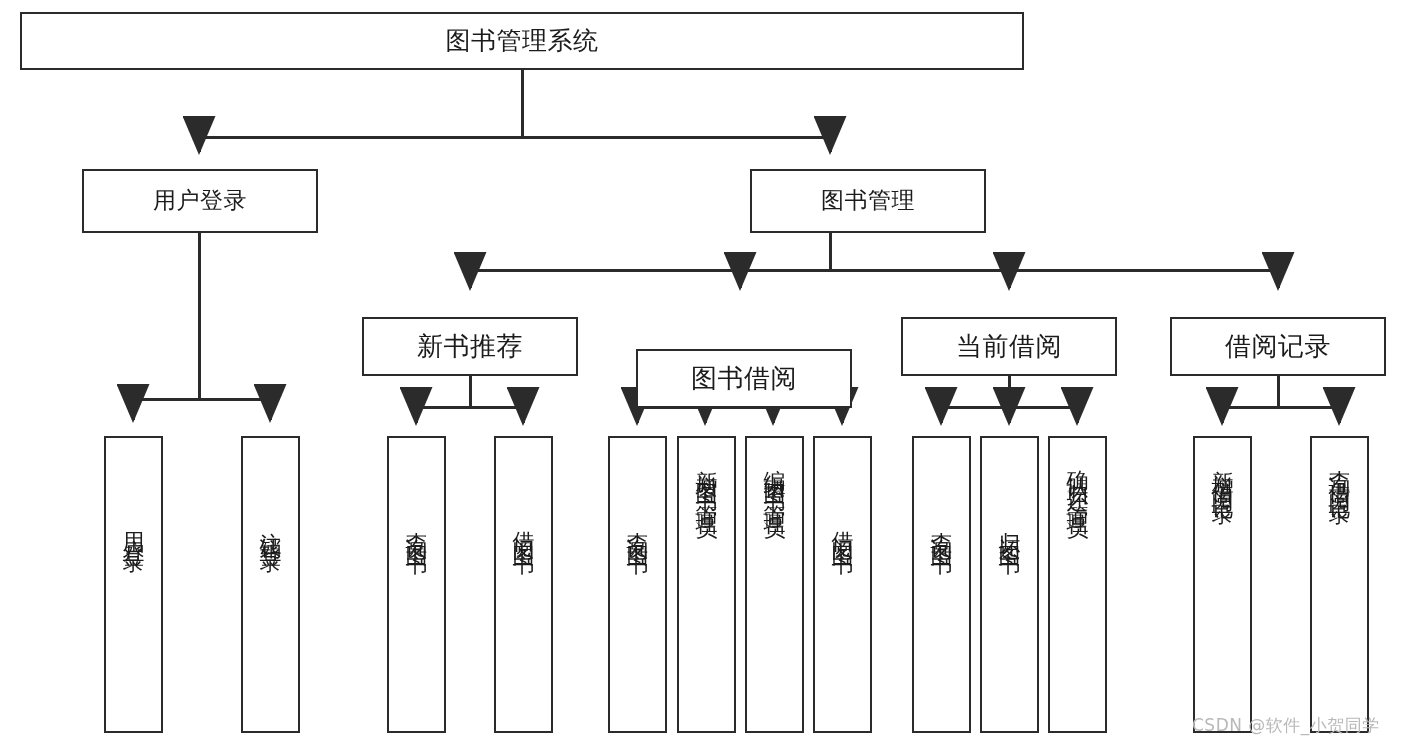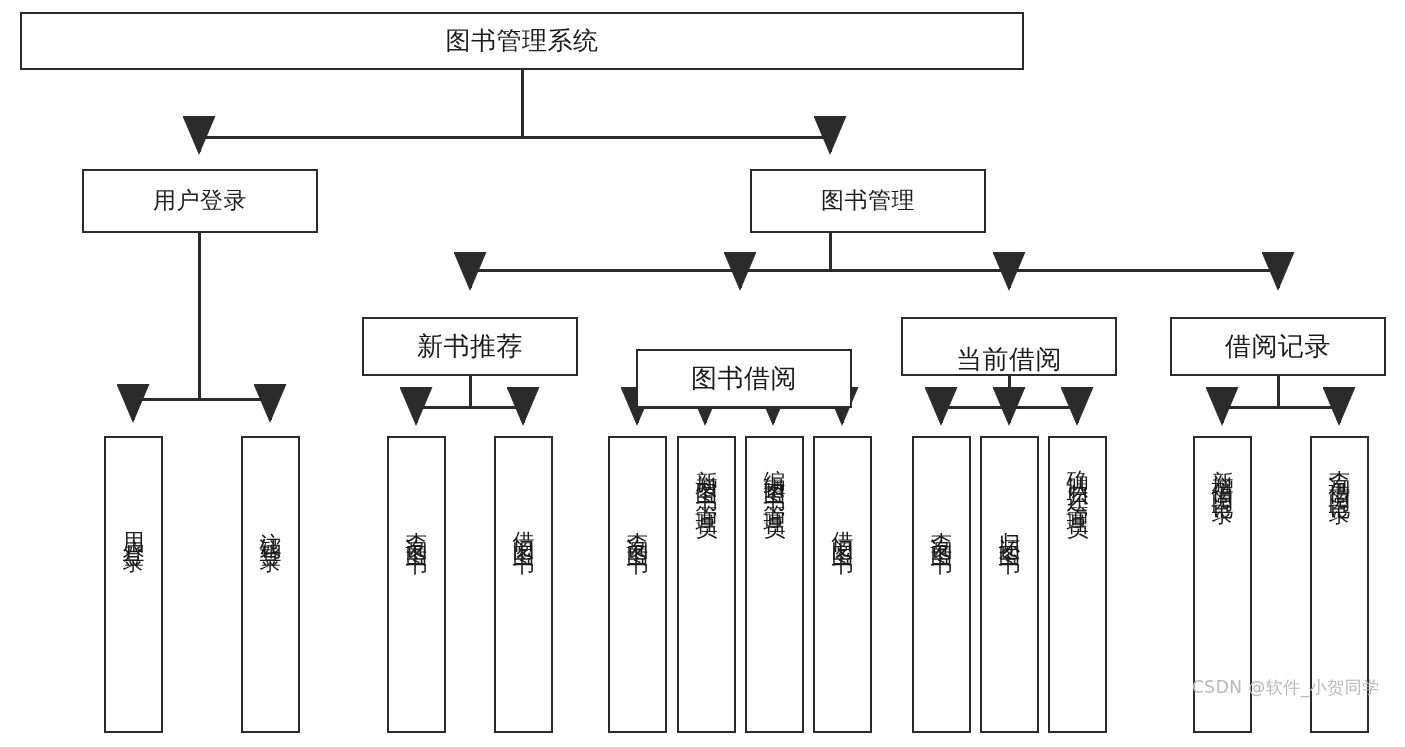--- a/index.html
+++ b/index.html
@@ -60,21 +60,21 @@
     font-size: 22px;
     line-height: 1.0;
     letter-spacing: 7px;
     white-space: nowrap;
   }
   .leaf.leaf-mid .node-label { padding-top: 70px; }
   .leaf.leaf-tall .node-label { padding-top: 8px; }
   .watermark {
     position: absolute;
     left: 1192px;
-    top: 676px;
+    top: 714px;
     font-size: 17px;
     color: #b9b9b9;
     letter-spacing: 0.5px;
     white-space: nowrap;
     z-index: 5;
     font-family: "DejaVu Sans", "Liberation Sans", sans-serif;
   }
 </style>
 </head>
 <body>
@@ -145,21 +145,21 @@
   <div class="node tier-1" style="left:712px; top:169px; width:236px; height:64px;margin-left:38px;">
     <span class="node-label">图书管理</span>
   </div>
 
   <div class="node tier-2" style="left:362px; top:317px; width:216px; height:59px;">
     <span class="node-label">新书推荐</span>
   </div>
   <div class="node tier-2" style="left:636px; top:317px; width:216px; height:59px;margin-top:32px;">
     <span class="node-label">图书借阅</span>
   </div>
-  <div class="node tier-2" style="left:901px; top:317px; width:216px; height:59px;align-items:flex-end;">
+  <div class="node tier-2" style="left:901px; top:317px; width:216px; height:59px;">
     <span class="node-label">当前借阅</span>
   </div>
   <div class="node tier-2" style="left:1170px; top:317px; width:216px; height:59px;justify-content:center;">
     <span class="node-label">借阅记录</span>
   </div>
 
   <div class="node leaf leaf-mid" style="left:104px; top:436px; width:59px; height:297px;">
     <span class="node-label">用户登录</span>
   </div>
   <div class="node leaf leaf-mid" style="left:241px; top:436px; width:59px; height:297px;">

